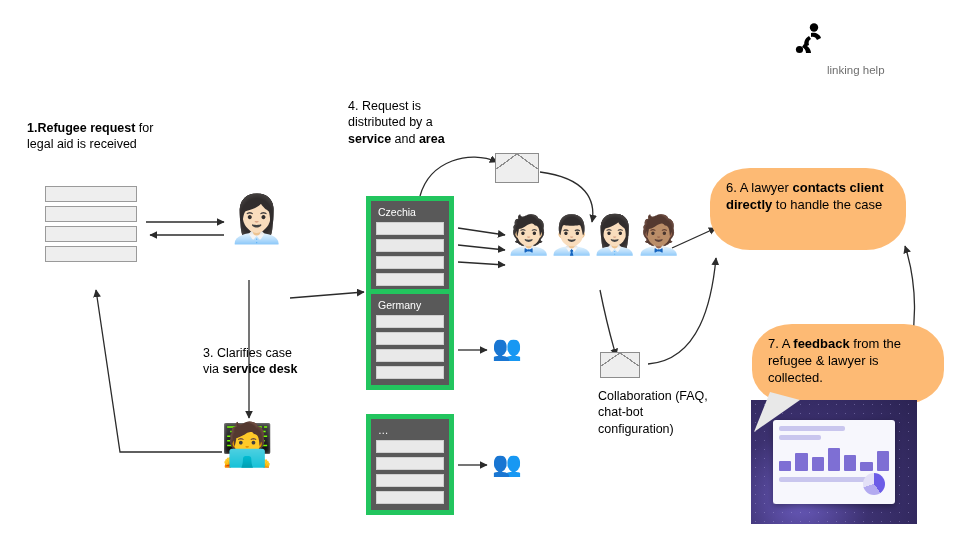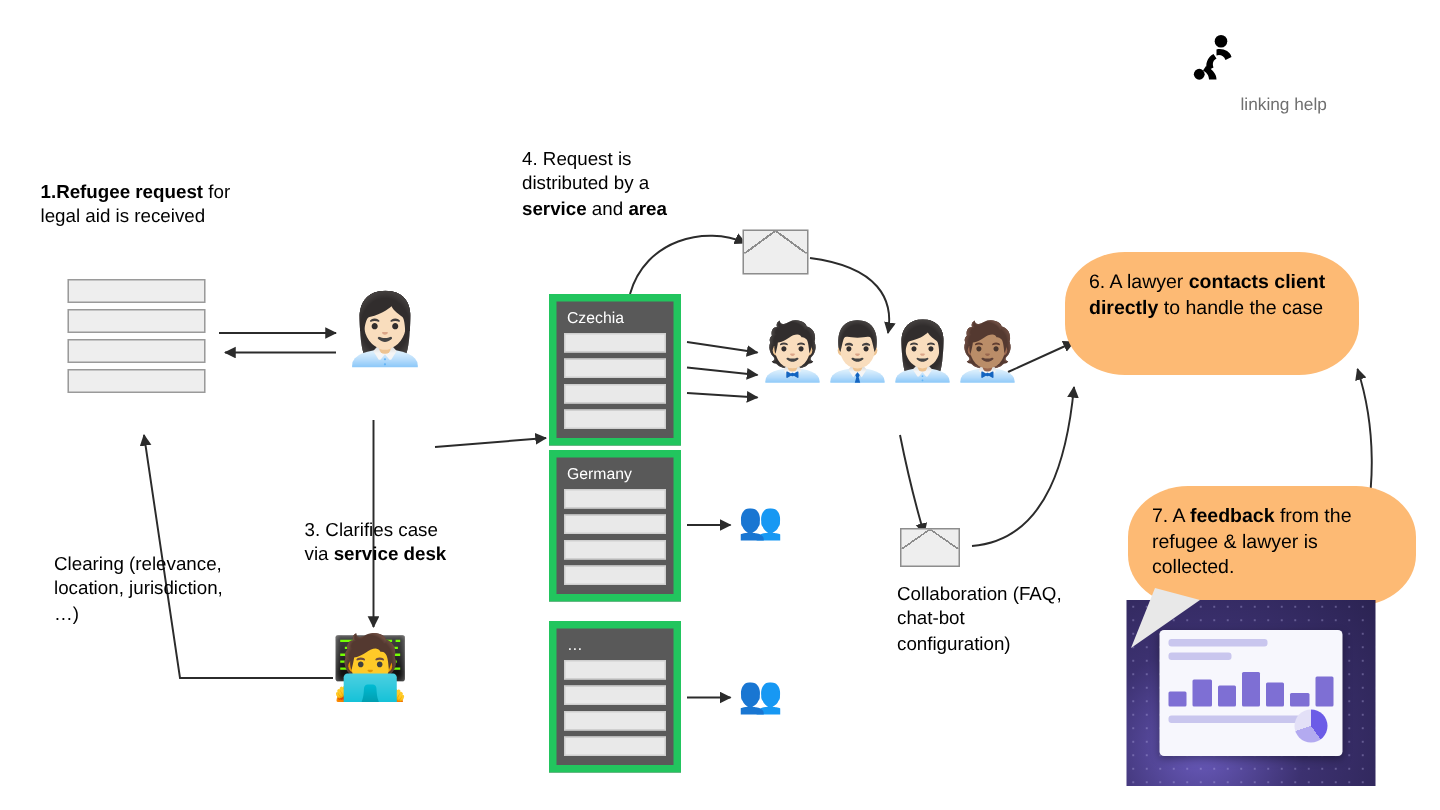--- a/index.html
+++ b/index.html
@@ -160,42 +160,41 @@
     <span>for legal aid is received</span>
   </div>
 
   <div class="bars" style="left:45px; top:186px;">
     <div class="bar"></div>
     <div class="bar"></div>
     <div class="bar"></div>
     <div class="bar"></div>
   </div>
 
-  <div class="lbl" style="left:36px; top:368px; width:120px;">Clearing (relevance, location, jurisdiction, …)</div>
 
   <div class="fig" style="left:228px; top:196px; font-size:46px;">👩🏻‍💼</div>
 
   <div class="lbl" style="left:203px; top:345px; width:100px;">
     <span>3. Clarifies case via </span><b>service desk</b>
   </div>
   <div class="fig" style="left:221px; top:424px; font-size:42px;">🧑‍💻</div>
 
   <div class="lbl" style="left:348px; top:98px; width:116px;">
     <span>4. Request is distributed by a </span><b>service</b><span> and </span><b>area</b>
   </div>
 
   <div class="country-box" style="left:366px; top:196px;">
     <div class="country-name">Czechia</div>
     <div class="crow"></div>
     <div class="crow"></div>
     <div class="crow"></div>
     <div class="crow"></div>
   </div>
 
-  <div class="country-box" style="left:366px; top:300px;">
+  <div class="country-box" style="left:366px; top:289px;">
     <div class="country-name">Germany</div>
     <div class="crow"></div>
     <div class="crow"></div>
     <div class="crow"></div>
     <div class="crow"></div>
   </div>
 
   <div class="country-box" style="left:366px; top:414px;">
     <div class="country-name">…</div>
     <div class="crow"></div>

